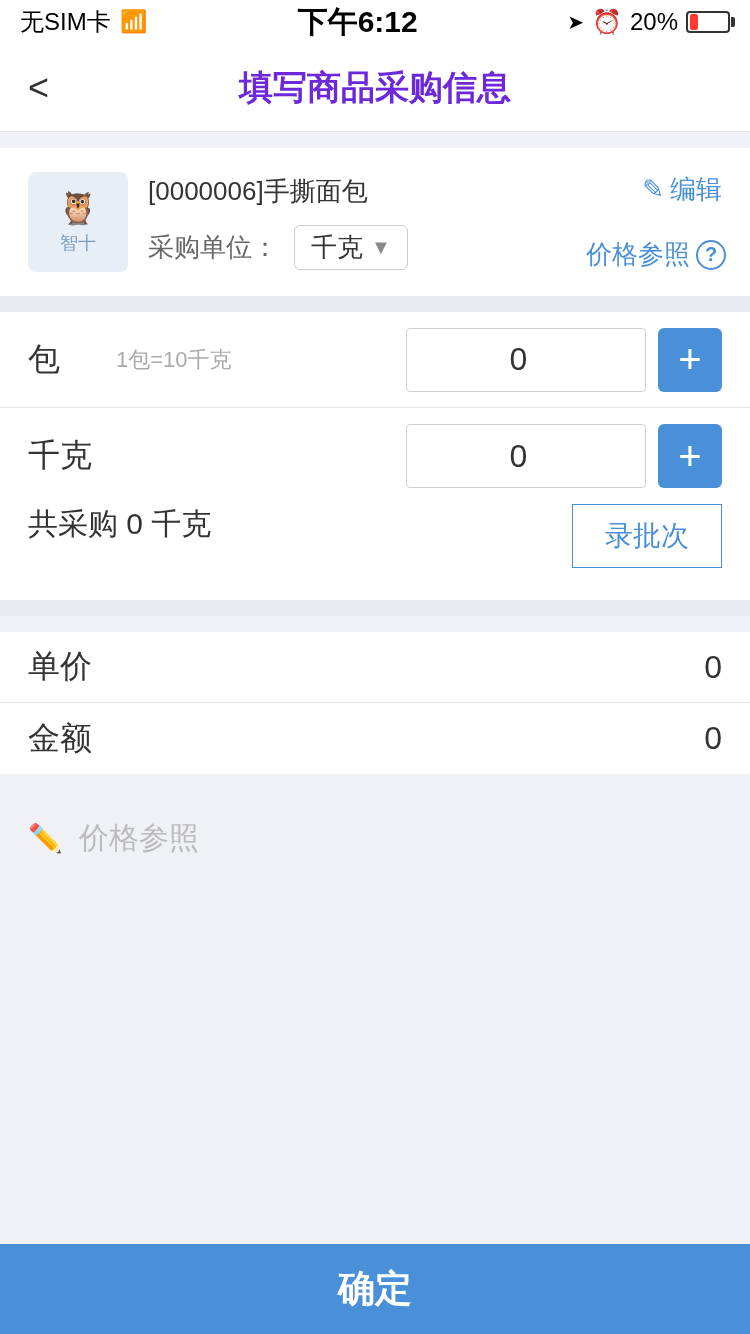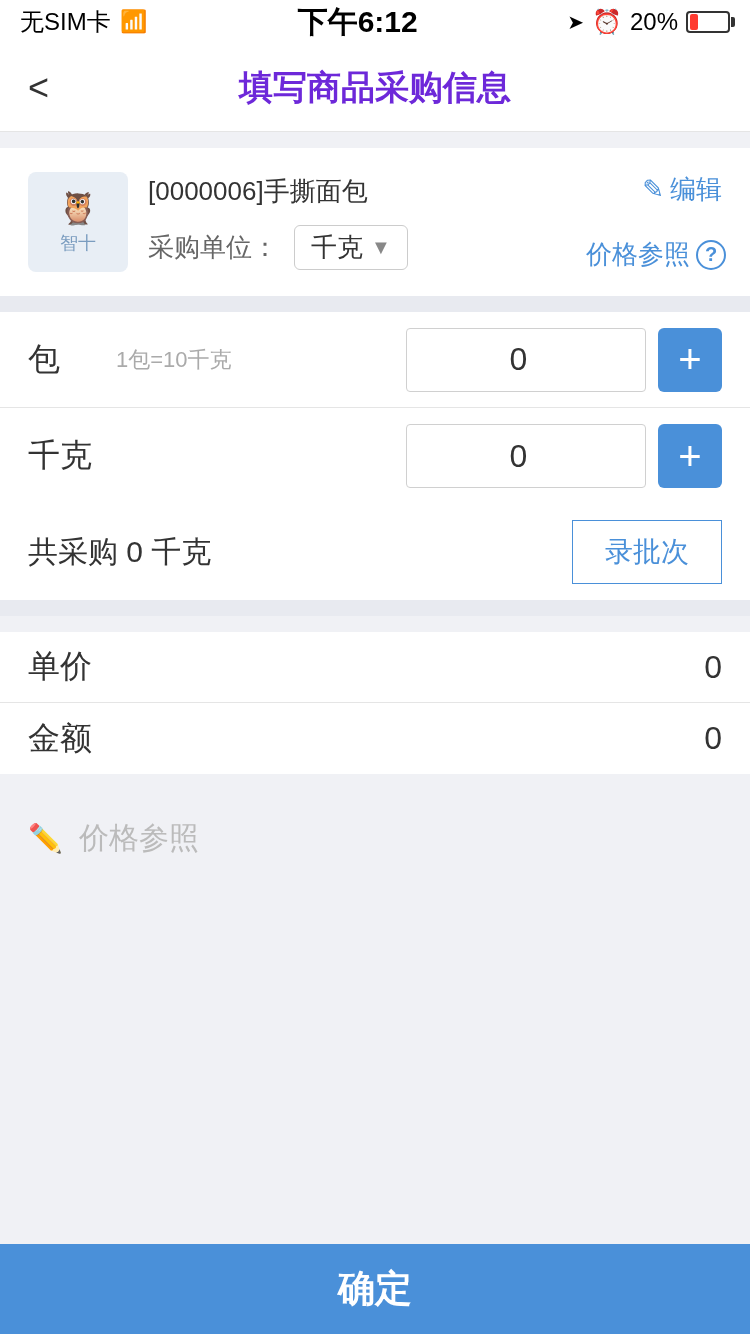--- a/index.html
+++ b/index.html
@@ -205,21 +205,21 @@
       justify-content: center;
       margin-left: 12px;
       cursor: pointer;
       flex-shrink: 0;
     }
 
     
     .summary-row {
       background: #fff;
       display: flex;
-      align-items: center;
+      align-items: flex-start;
       padding: 0 28px;
       height: 96px;
     }
     .summary-text {
       font-size: 30px;
       color: #333;
       flex: 1;
     }
     .batch-btn {
       border: 1.5px solid #4a90d9;

